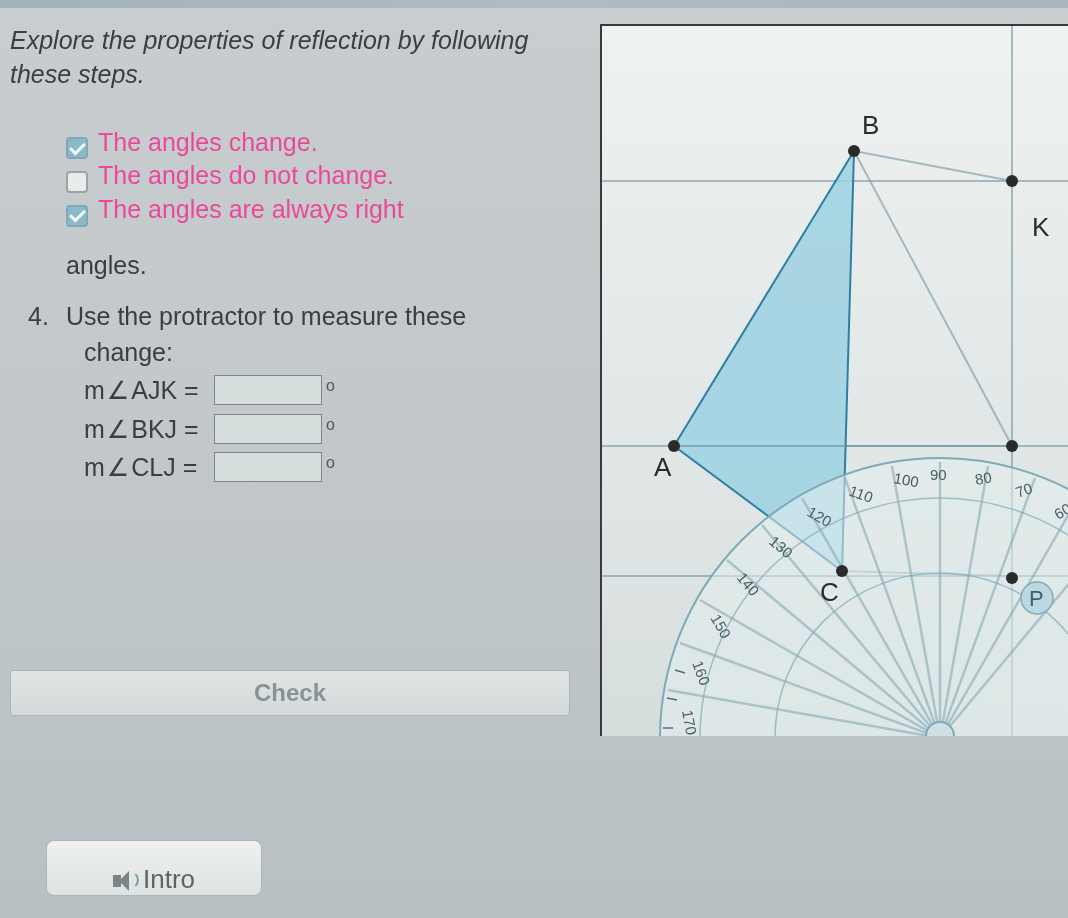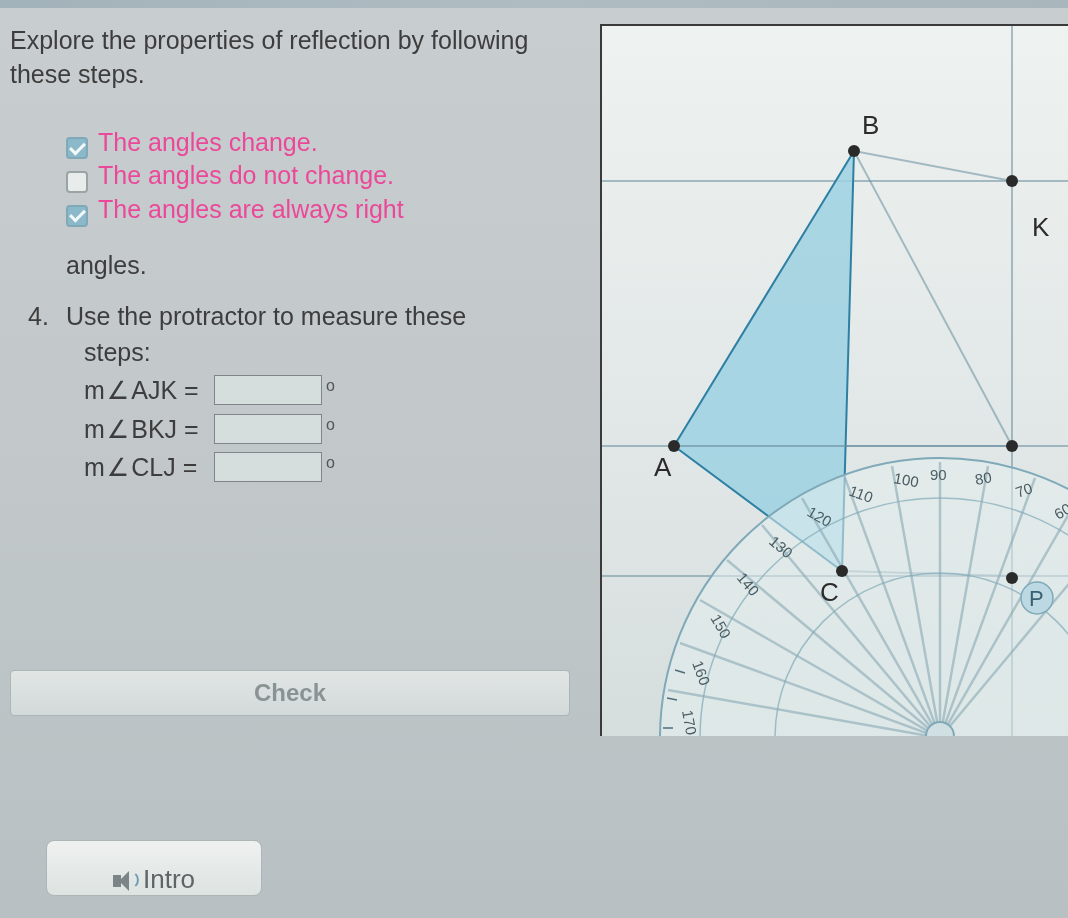--- a/index.html
+++ b/index.html
@@ -25,20 +25,21 @@
     left: 10px;
     top: 24px;
     width: 570px;
   }
   .prompt {
     font-size: 25px;
     line-height: 1.35;
     color: #3d3d3d;
     font-weight: 400;
     margin-bottom: 34px;
+    font-style: italic;
   }
   .options {
     padding-left: 56px;
     margin-bottom: 26px;
   }
   .opt-row {
     display: flex;
     align-items: flex-end;
     font-size: 25px;
     line-height: 1.35;
@@ -277,21 +278,21 @@
       <span class="opt-text">The angles are always right</span>
     </div>
   </div>
   <div class="opt-cont">angles.</div>
 
   <div class="q4">
     <div class="stem">
       <span class="num">4.</span>
       <span>Use the protractor to measure these</span>
     </div>
-    <div class="indent">steps:</div>
+    <div class="indent">change:</div>
 
     <div class="angle-row">
       <span class="lbl">m<span class="ang">∠</span><span>AJK</span>&nbsp;=</span>
       <input type="text" value="" style="">
       <span class="deg">o</span>
     </div>
     <div class="angle-row">
       <span class="lbl">m<span class="ang">∠</span><span>BKJ</span>&nbsp;=</span>
       <input type="text" value="" style="">
       <span class="deg">o</span>

